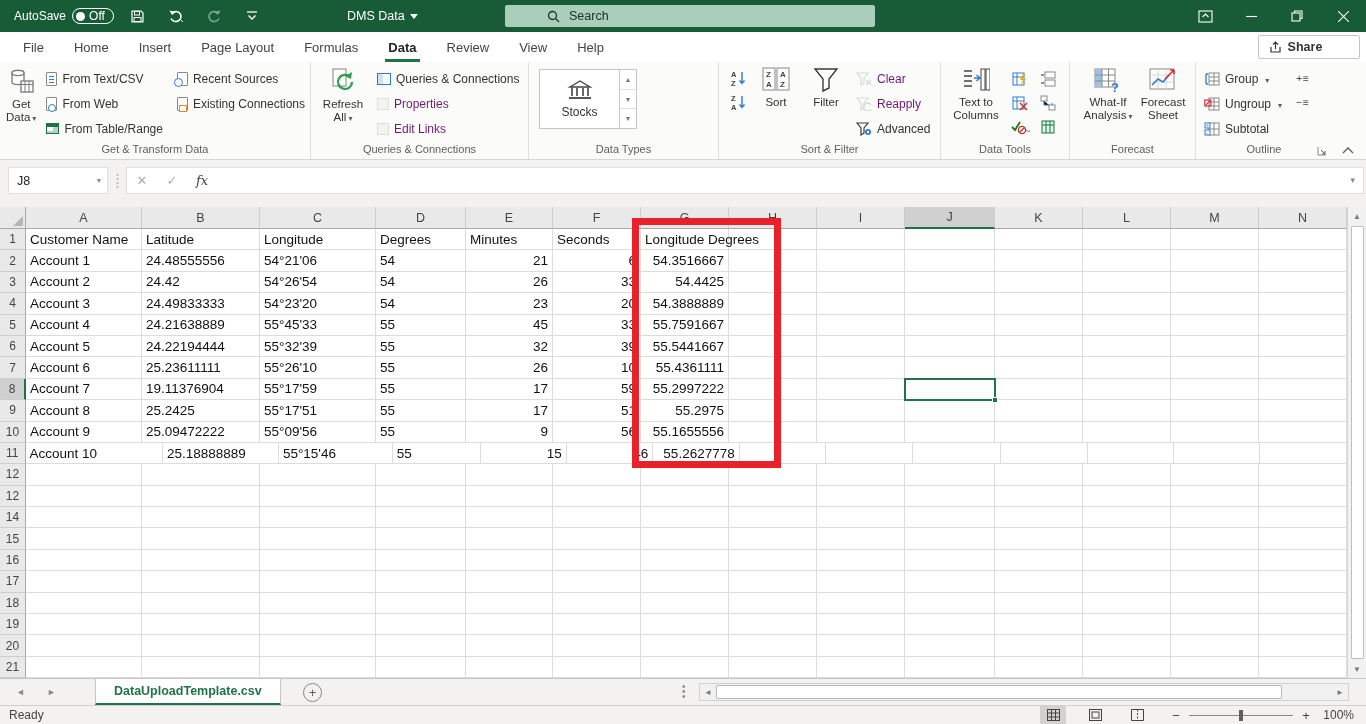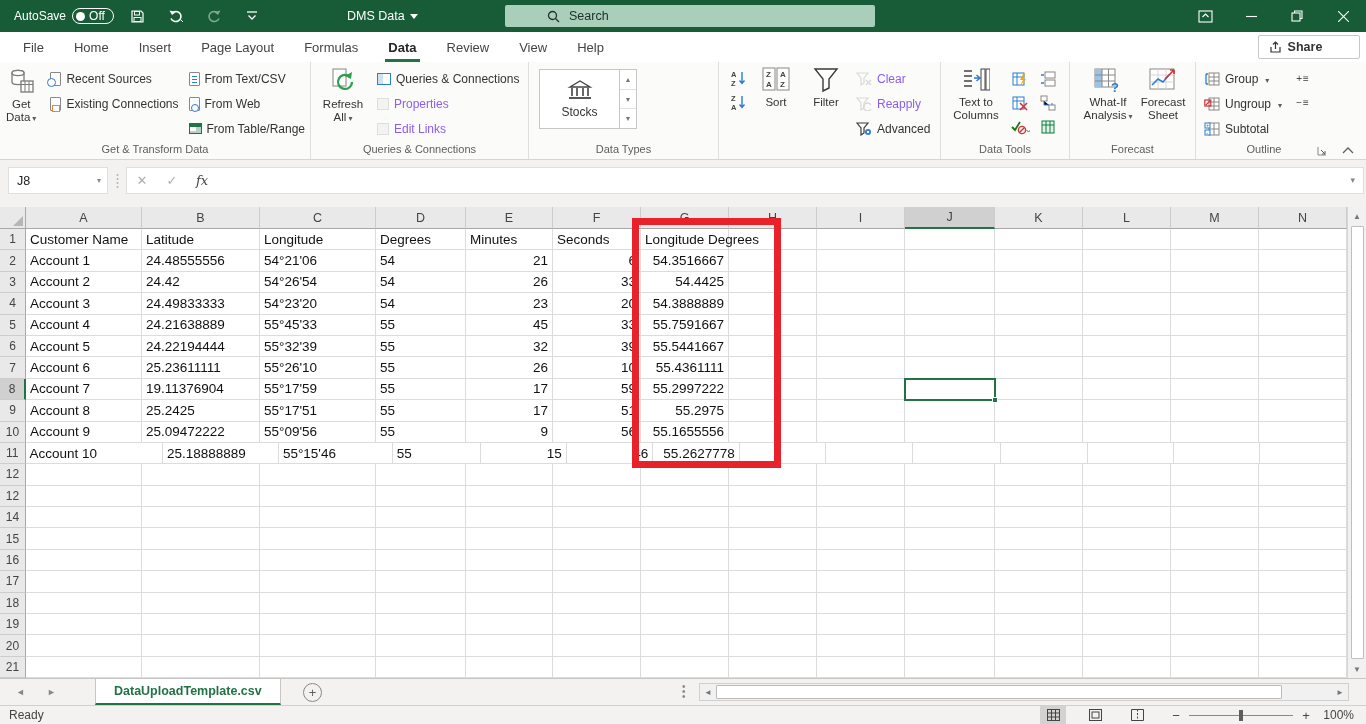--- a/index.html
+++ b/index.html
@@ -29,21 +29,21 @@
 
   
   .ribbon { height:98px; background:#fbfbfa; border-bottom:1px solid #d8d6d4; display:flex; position:relative; }
   .rgroup { position:relative; display:flex; flex-direction:column; border-right:1px solid #e1dfdd; }
   .rg-content { flex:1; display:flex; align-items:flex-start; padding:4px 5px 0 6px; }
   .rg-label { height:18px; text-align:center; font-size:11px; color:#605e5c; line-height:16px; white-space:nowrap; }
   .bigbtn { display:flex; flex-direction:column; align-items:center; font-size:11.5px; color:#333; text-align:center; padding-top:1px; }
   .bigbtn .lbl { line-height:13px; margin-top:3px; }
   .smallcol { display:flex; flex-direction:column; margin-left:7px; }
   .smallbtn { display:flex; align-items:center; height:25px; font-size:12px; color:#333; gap:5px; white-space:nowrap; }
-  .smallbtn.disabled { color:#8b5cf6; }
+  .smallbtn.disabled { color:#701a75; }
   .smallbtn.disabled .ic { opacity:.4; filter:grayscale(1); }
   .caret::after { content:"▾"; font-size:8px; color:#605e5c; margin-left:2px; }
   .ic { display:inline-flex; align-items:center; justify-content:center; }
 
   .doc { width:11px; height:14px; border:1px solid #8a8886; border-radius:1px; position:relative; background:#fff; flex:none; }
   .doc .lines { position:absolute; left:2px; right:2px; top:3px; height:7px;
       background:repeating-linear-gradient(#2b7cd3 0 1px, transparent 1px 3px); }
   .doc .globe { position:absolute; left:1px; bottom:-2px; width:8px; height:8px; border:1.5px solid #2b7cd3; border-radius:50%; background:#fff; }
   .doc .clock { position:absolute; left:-4px; bottom:-2px; width:9px; height:9px; border:1.5px solid #2b7cd3; border-radius:50%; background:#fff; }
   .doc .conn { position:absolute; left:1px; bottom:-2px; width:8px; height:7px; border:1.5px solid #e98337; background:#fff; }
@@ -240,50 +240,50 @@
         <span class="ic">
           <svg width="28" height="28" viewBox="0 0 28 28">
               <path d="M5 6 a6 2.6 0 0 1 12 0 V15 a6 2.6 0 0 1 -12 0 Z" fill="#fff" stroke="#7a7a7a" stroke-width="1.3"></path>
               <ellipse cx="11" cy="6" rx="6" ry="2.6" fill="#fff" stroke="#7a7a7a" stroke-width="1.3"></ellipse>
               <rect x="14" y="14" width="12" height="11" fill="#fff" stroke="#7a7a7a" stroke-width="1.3"></rect>
               <path d="M14 17.5 h12 M18 14 v11 M22 14 v11" stroke="#7a7a7a"></path>
             </svg>
         </span>
         <span class="lbl"><span>Get Data</span><span class="caret"></span></span>
       </div>
-      <div class="smallcol" style="margin-left:14px">
-        <div class="smallbtn">
-            <span class="ic doc">
-              <span class="clock"></span>
-            </span>
-            <span>Recent Sources</span>
-          </div>
-        <div class="smallbtn">
-            <span class="ic doc">
-              <span class="conn"></span>
-            </span>
-            <span>Existing Connections</span>
-          </div>
-      </div>
       <div class="smallcol" style="margin-left:10px">
         <div class="smallbtn">
             <span class="ic doc">
               <span class="lines"></span>
             </span>
             <span>From Text/CSV</span>
           </div>
         <div class="smallbtn">
             <span class="ic doc">
               <span class="globe"></span>
             </span>
             <span>From Web</span>
           </div>
         <div class="smallbtn">
             <span class="ic minitable"></span>
             <span>From Table/Range</span>
+          </div>
+      </div>
+      <div class="smallcol" style="margin-left:14px">
+        <div class="smallbtn">
+            <span class="ic doc">
+              <span class="clock"></span>
+            </span>
+            <span>Recent Sources</span>
+          </div>
+        <div class="smallbtn">
+            <span class="ic doc">
+              <span class="conn"></span>
+            </span>
+            <span>Existing Connections</span>
           </div>
       </div>
     </div>
     <div class="rg-label">Get &amp; Transform Data</div>
   </div>
 
   <div class="rgroup" style="width:218px">
     <div class="rg-content">
       <div class="bigbtn" style="width:52px">
         <span class="ic">
@@ -397,20 +397,21 @@
               <svg width="16" height="14" viewBox="0 0 16 14">
                 <path d="M1 1 h11 L8 6 v5 l-3 2 V6 Z" fill="#fff" stroke="#3b3a39" stroke-width="1.2"></path>
                 <circle cx="12" cy="10" r="3" fill="#2b7cd3"></circle>
                 <circle cx="12" cy="10" r="1.2" fill="#fff"></circle>
               </svg>
             </span>
           <span>Advanced</span>
         </div>
       </div>
     </div>
+    <div class="rg-label">Sort &amp; Filter</div>
   </div>
 
   <div class="rgroup" style="width:129px">
     <div class="rg-content" style="padding-left:8px">
       <div class="bigbtn" style="width:54px">
         <span class="ic">
           <svg width="28" height="26" viewBox="0 0 28 26">
               <path d="M2 4 h8 M2 9 h8 M2 14 h8 M2 19 h8" stroke="#444" stroke-width="1.6"></path>
               <path d="M12 11 h5 M14.5 8 l3.5 3 -3.5 3" fill="none" stroke="#2b7cd3" stroke-width="1.4"></path>
               <rect x="19" y="2" width="4" height="21" fill="#fff" stroke="#444"></rect>

